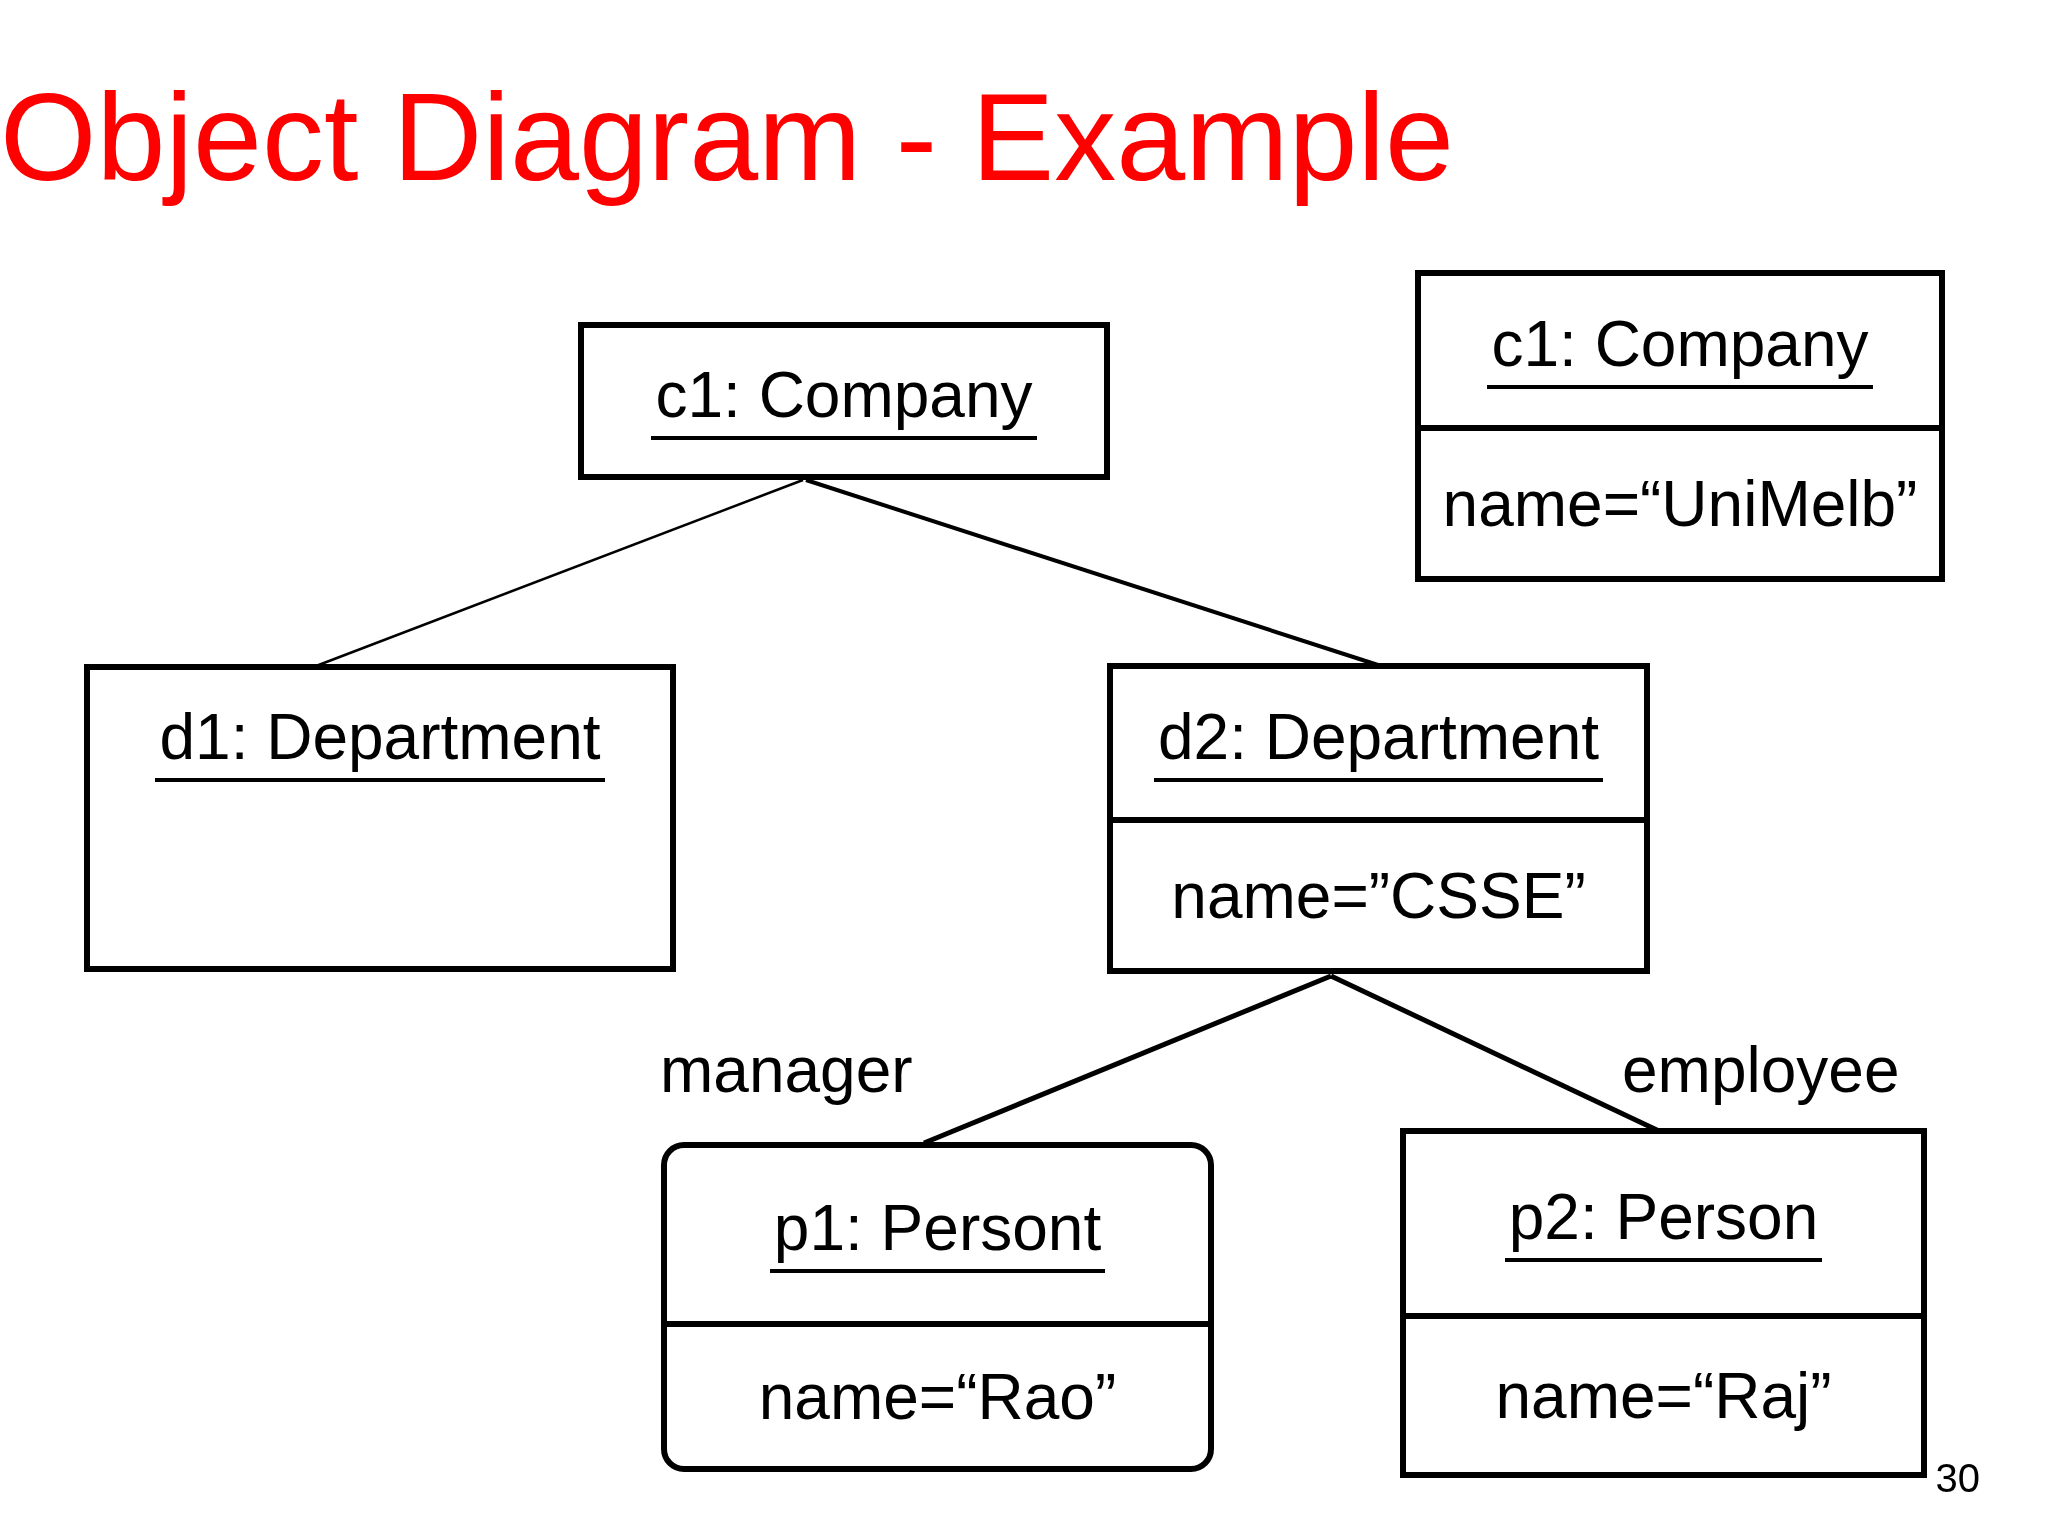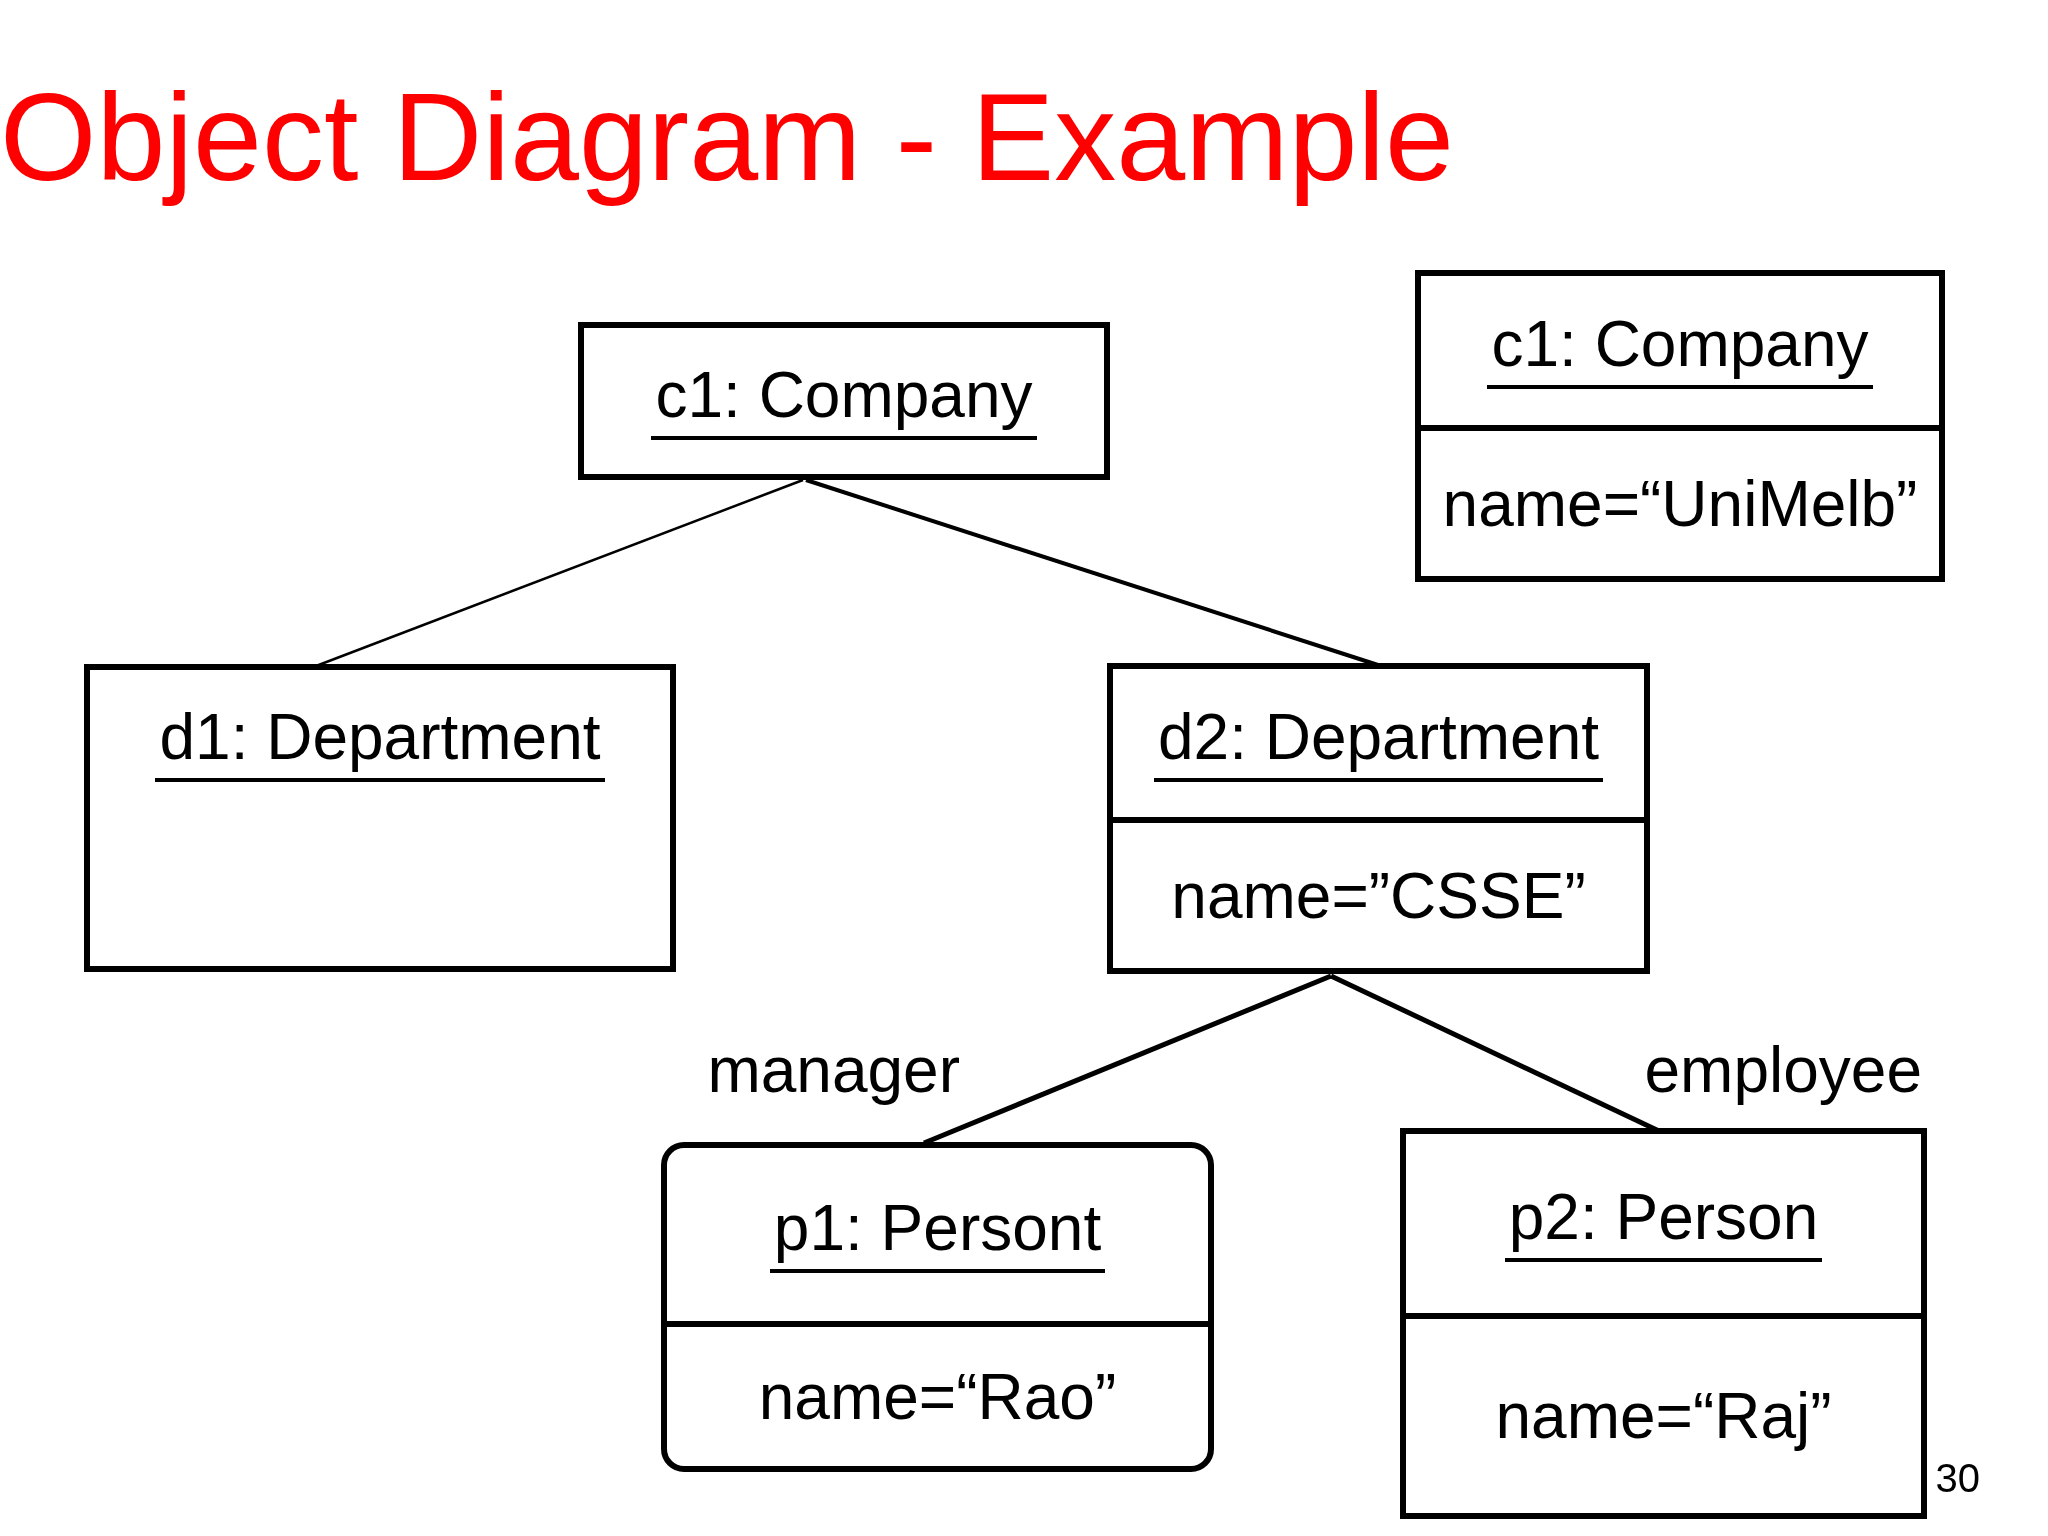--- a/index.html
+++ b/index.html
@@ -71,29 +71,29 @@
 
   #box-d1        { left: 84px;   top: 664px;  width: 592px; height: 308px; }
   #box-d1 .obj-name { height: 147px; }
 
   #box-d2        { left: 1107px; top: 663px;  width: 543px; height: 311px; }
   #box-d2 .obj-name { height: 148px; }
 
   #box-p1        { left: 661px;  top: 1142px; width: 553px; height: 330px; border-radius: 23px; }
   #box-p1 .obj-name { height: 173px; }
 
-  #box-p2        { left: 1400px; top: 1128px; width: 527px; height: 391px; }
+  #box-p2        { left: 1400px; top: 1128px; width: 527px; height: 350px; }
   #box-p2 .obj-name { height: 179px; }
 
   
   .edge-label {
     position: absolute;
     font-size: 64px;
     line-height: 1;
-    text-align: right;
+    text-align: left;
     width: 300px;
   }
   #label-manager  { left: 660px;  top: 1038px; }
   #label-employee { left: 1622px; top: 1038px; }
 
   
   #page-number {
     position: absolute;
     right: 68px;
     top: 1458px;

